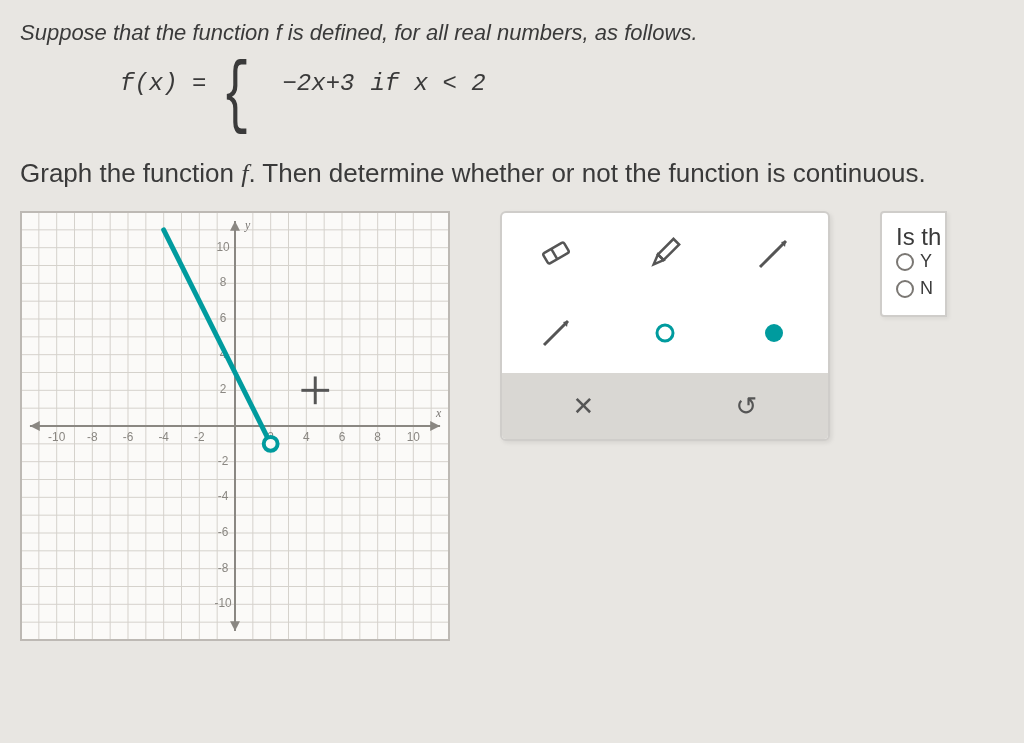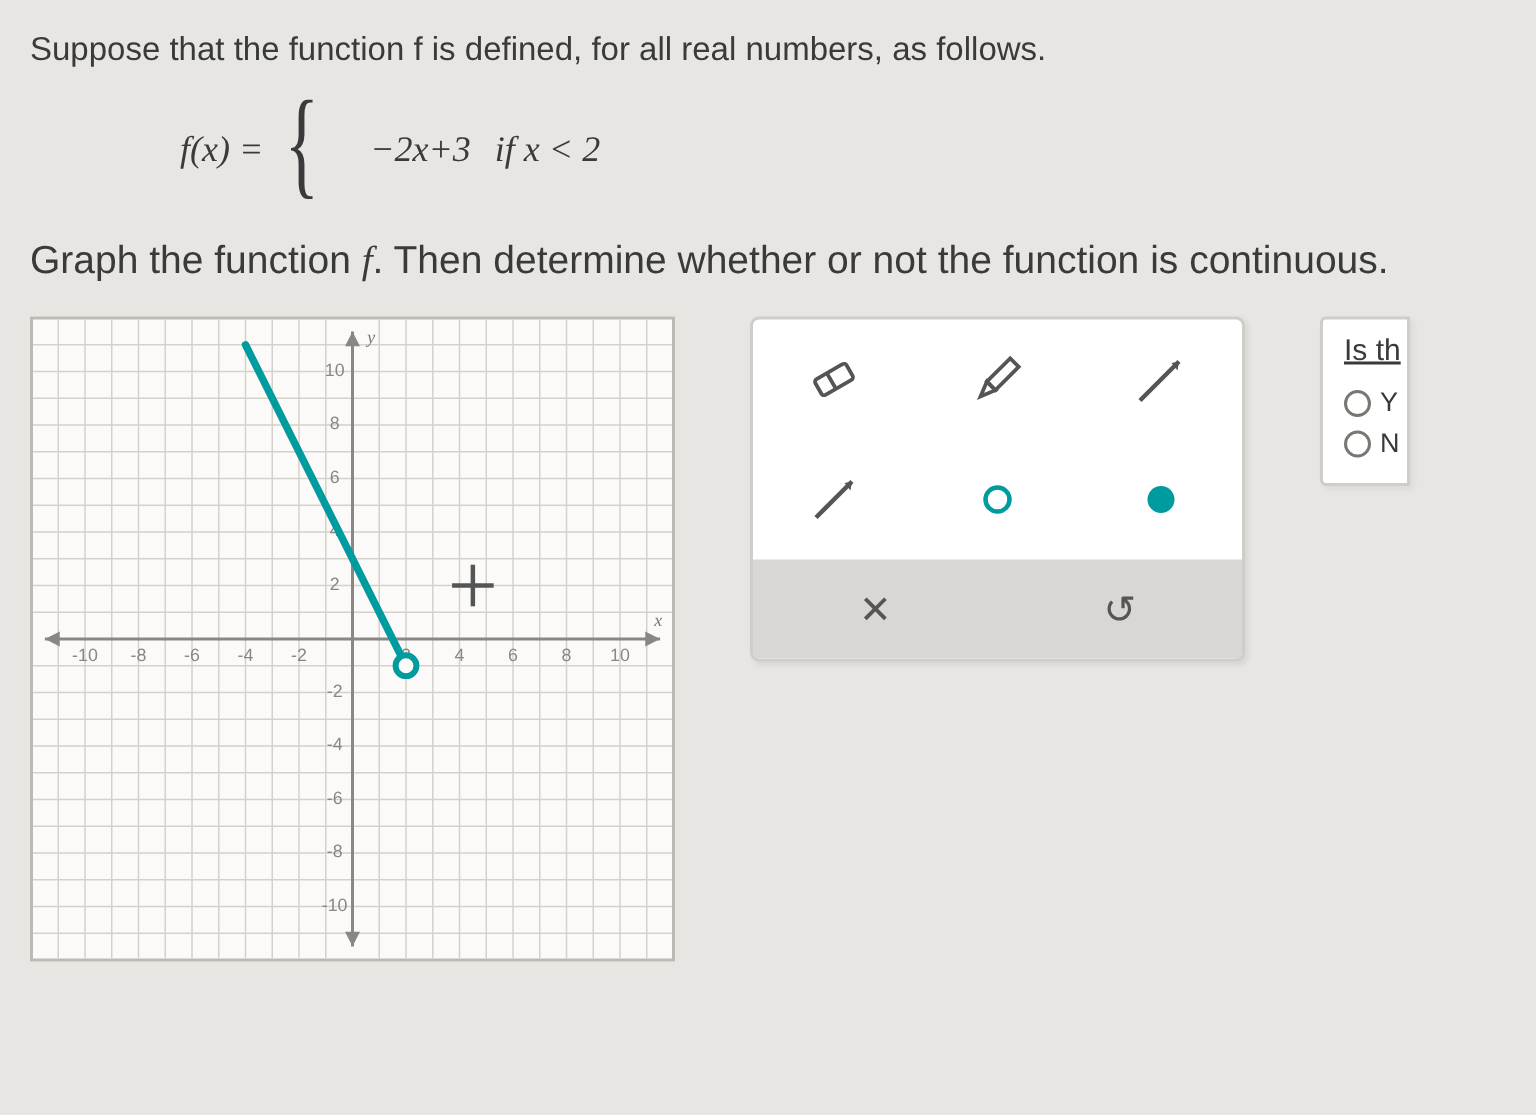--- a/index.html
+++ b/index.html
@@ -5,29 +5,28 @@
   * { box-sizing: border-box; margin: 0; padding: 0; }
   body {
     font-family: -apple-system, "Segoe UI", Arial, sans-serif;
     background: #e8e6e2;
     width: 1024px;
     height: 743px;
     padding: 20px 0 0 20px;
     color: #3a3a3a;
     overflow: hidden;
   }
-  .intro { font-size: 22px; margin-bottom: 24px; }
+  .intro { font-size: 22px; margin-bottom: 24px; font-style: italic; }
   .fn-def {
     display: flex;
-    align-items: center;
     padding-left: 100px;
     margin-bottom: 28px;
     font-size: 24px;
     font-style: italic;
-    font-family: Liberation Serif, serif;
+    font-family: Liberation Mono, monospace;
   }
   .fn-left { margin-right: 6px; }
   .brace {
     font-size: 80px;
     line-height: 0.75;
     font-style: normal;
     font-weight: 300;
     margin-right: 4px;
     position: relative;
     top: -4px;
@@ -96,21 +95,21 @@
 
   
   .side-panel {
     background: #fff;
     border: 2px solid #cfcdca;
     border-radius: 4px 0 0 4px;
     min-width: 48px;
     padding: 10px 4px 10px 14px;
     box-shadow: 2px 2px 4px rgba(0,0,0,0.06);
   }
-  .side-title { font-size: 20px; margin-bottom: 12px; white-space: nowrap; text-decoration: underline; }
+  .side-title { font-size: 24px; white-space: nowrap; }
   .radio-row { display: flex; align-items: center; gap: 6px; margin-bottom: 6px; }
   .radio {
     width: 18px; height: 18px;
     border: 2px solid #7a7773;
     border-radius: 50%;
   }
   .radio-label { font-size: 18px; }
 </style>
 </head>
 <body>

